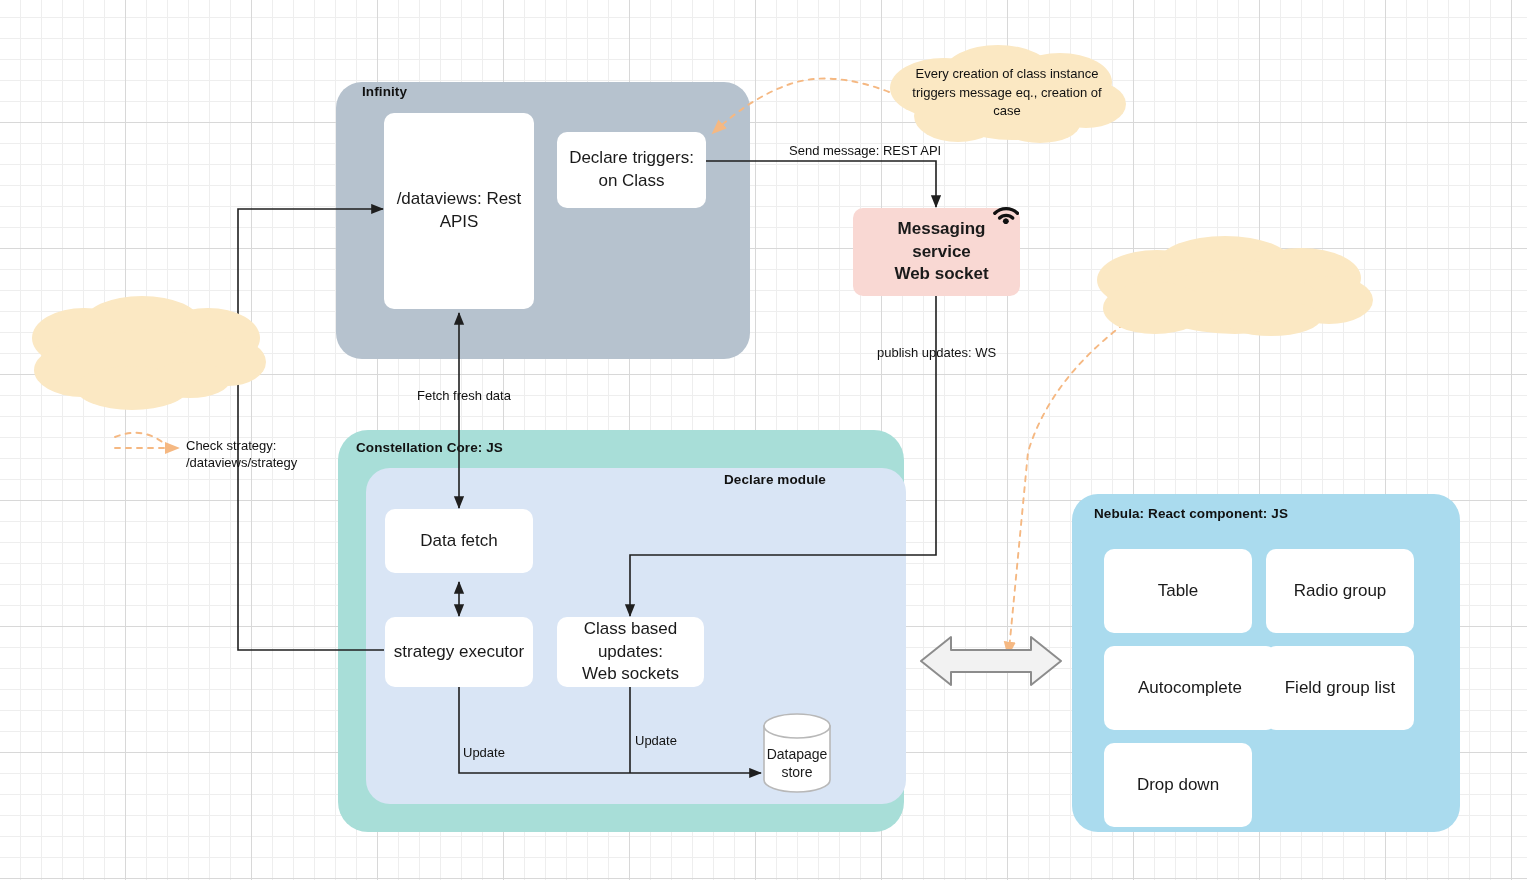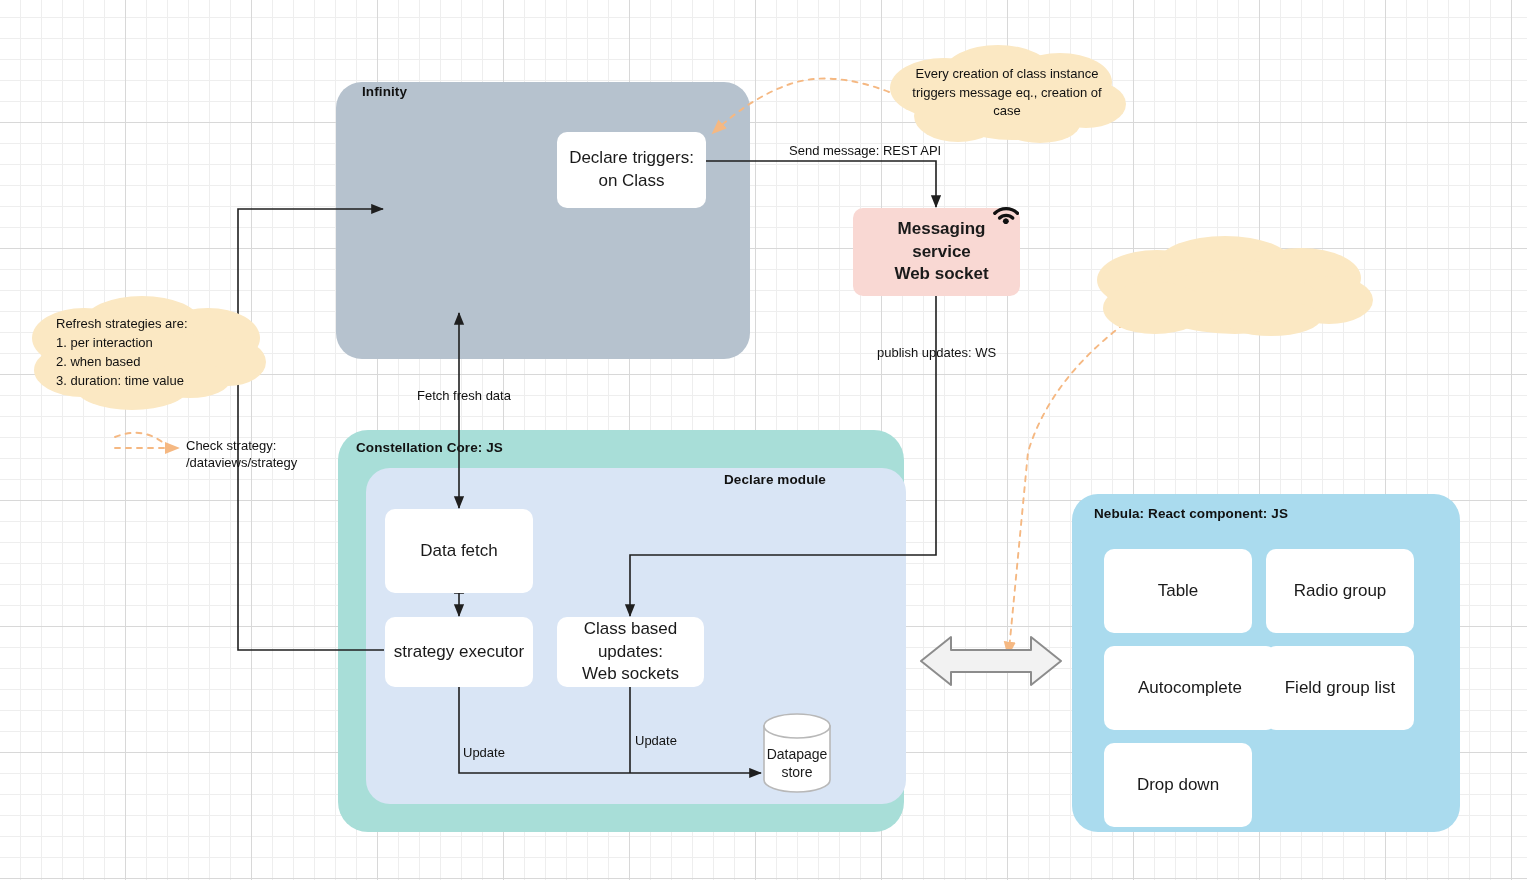--- a/index.html
+++ b/index.html
@@ -147,27 +147,28 @@
   <div class="rss-icon" style="left:993px; top:198px;">
     <svg width="26" height="26" viewBox="0 0 24 24">
       <g transform="rotate(-45 12 12)">
         <circle cx="5.2" cy="18.6" r="2.6" fill="#111111"></circle>
         <path d="M3.2,12.4 a8.6,8.6 0 0 1 8.6,8.6" fill="none" stroke="#111111" stroke-width="3.1" stroke-linecap="round"></path>
         <path d="M3.2,6.2 a14.8,14.8 0 0 1 14.8,14.8" fill="none" stroke="#111111" stroke-width="3.1" stroke-linecap="round"></path>
       </g>
     </svg>
   </div>
 
+  <div class="node" style="left:384px; top:113px; width:150px; height:196px;">/dataviews: Rest APIS</div>
 
   <div class="node" style="left:557px; top:132px; width:149px; height:76px;">Declare triggers: on Class</div>
 
   <div class="node" style="left:853px; top:208px; width:167px; height:88px; background:#f9d8d3; font-weight:bold; white-space:pre-line;padding-left:18px;">Messaging service
 Web socket</div>
 
-  <div class="node" style="left:385px; top:509px; width:148px; height:84px;">Data fetch</div>
+  <div class="node" style="left:385px; top:509px; width:148px; height:64px;">Data fetch</div>
 
   <div class="node" style="left:385px; top:617px; width:148px; height:70px;">strategy executor</div>
 
   <div class="node" style="left:557px; top:617px; width:147px; height:70px; white-space:pre-line;">Class based updates:
 Web sockets</div>
 
   <div style="position:absolute; left:762px; top:713px; width:70px; height:80px;">
     <svg width="70" height="80" viewBox="0 0 70 80">
       <path d="M2,13 L2,67 a33,12 0 0 0 66,0 L68,13 Z" fill="#ffffff" stroke="#b8b8b8" stroke-width="1.6"></path>
       <ellipse cx="35" cy="13" rx="33" ry="12" fill="#ffffff" stroke="#b8b8b8" stroke-width="1.6"></ellipse>
@@ -211,24 +212,20 @@
         <ellipse cx="62" cy="46" rx="52" ry="30"></ellipse>
         <ellipse cx="120" cy="30" rx="58" ry="26"></ellipse>
         <ellipse cx="186" cy="46" rx="52" ry="30"></ellipse>
         <ellipse cx="206" cy="70" rx="38" ry="24"></ellipse>
         <ellipse cx="128" cy="70" rx="76" ry="33"></ellipse>
         <ellipse cx="60" cy="78" rx="48" ry="27"></ellipse>
         <ellipse cx="110" cy="96" rx="56" ry="22"></ellipse>
         <ellipse cx="168" cy="88" rx="40" ry="18"></ellipse>
       </g>
     </svg>
-    <span class="cloud-text">Refresh strategies are:
-1. per interaction
-2. when based
-3. duration: time value</span>
   </div>
 
   <div class="cloud" style="left:1085px; top:232px; width:296px; height:106px;">
     <svg width="296" height="106" viewBox="0 0 296 106">
       <g fill="#fbe8c3">
         <ellipse cx="72" cy="48" rx="60" ry="30"></ellipse>
         <ellipse cx="140" cy="30" rx="66" ry="26"></ellipse>
         <ellipse cx="216" cy="46" rx="60" ry="30"></ellipse>
         <ellipse cx="244" cy="68" rx="44" ry="24"></ellipse>
         <ellipse cx="150" cy="70" rx="86" ry="32"></ellipse>

